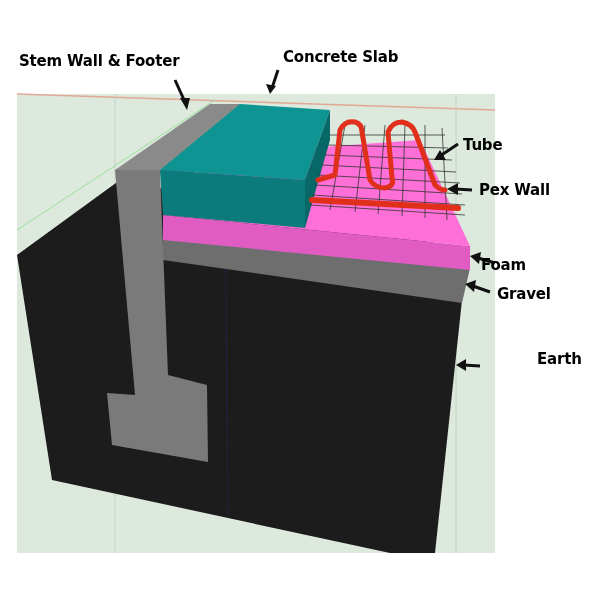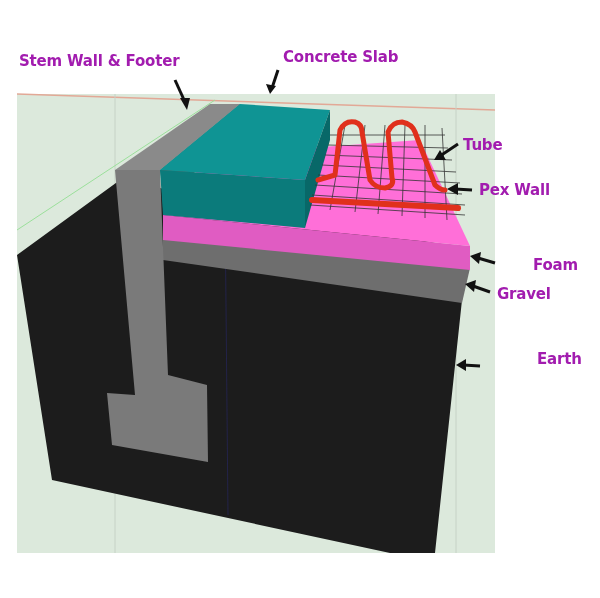--- a/index.html
+++ b/index.html
@@ -1,18 +1,18 @@
 <!DOCTYPE html>
 <html><head>
 <meta charset="utf-8">
 <style>
   html, body { margin: 0; padding: 0; background: #ffffff; }
   body { width: 600px; height: 598px; position: relative; overflow: hidden; font-family: "DejaVu Sans", sans-serif; }
   #stage { position: absolute; left: 0; top: 0; width: 600px; height: 598px; }
-  .label { position: absolute; font-family: "DejaVu Sans", sans-serif; font-weight: bold; color: #a21caf; font-size: 15px; white-space: nowrap; letter-spacing: -0.2px; }
+  .label { position: absolute; font-family: "DejaVu Sans", sans-serif; font-weight: bold; color: #000000; font-size: 15px; white-space: nowrap; letter-spacing: -0.2px; }
 </style>
 </head>
 <body>
 
 <div id="stage">
 <svg width="600" height="598" viewBox="0 0 600 598" xmlns="http://www.w3.org/2000/svg">
 
   <rect x="17" y="94" width="478" height="459" fill="#dce9dc"></rect>
   <line x1="17" y1="94" x2="495" y2="110" stroke="#e2a896" stroke-width="1.5"></line>
   <line x1="115" y1="94" x2="115" y2="553" stroke="#c6d2c6" stroke-width="1"></line>
@@ -71,15 +71,15 @@
     <line x1="480" y1="366" x2="463" y2="365"></line>
     <polygon points="466,359 466,371 456,365" stroke="none"></polygon>
   </g>
 </svg>
 </div>
 
 <span class="label" style="left:19px;top:52px;">Stem Wall &amp; Footer</span>
 <span class="label" style="left:283px;top:48px;text-align:right;">Concrete Slab</span>
 <span class="label" style="left:463px;top:136px;">Tube</span>
 <span class="label" style="left:479px;top:181px;">Pex Wall</span>
-<span class="label" style="left:533px;top:256px;text-align:right;">Foam</span>
+<span class="label" style="left:481px;top:256px;text-align:right;">Foam</span>
 <span class="label" style="left:497px;top:285px;">Gravel</span>
 <span class="label" style="left:489px;top:350px;margin-left:48px;">Earth</span>
 
 </body></html>

